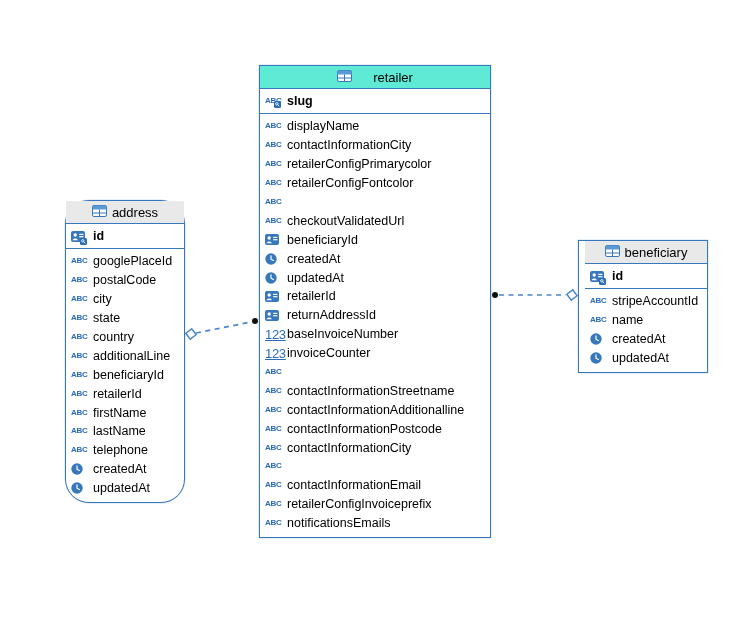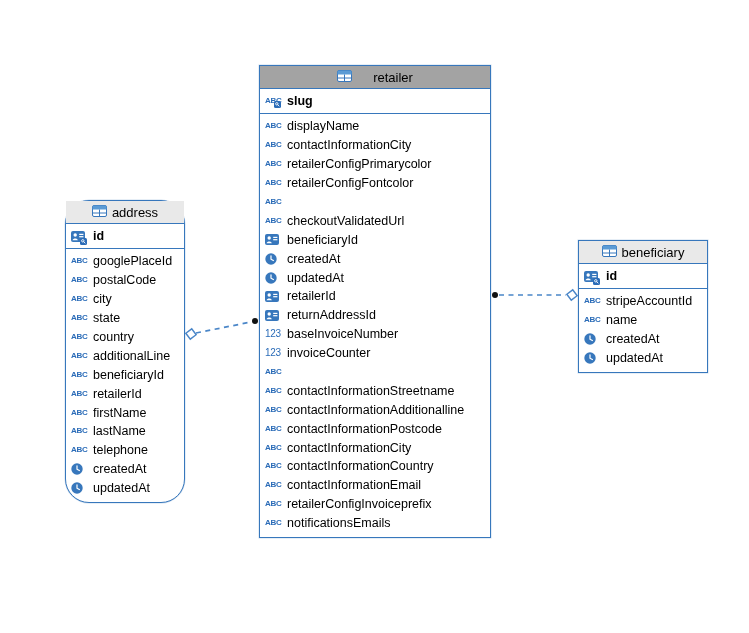--- a/index.html
+++ b/index.html
@@ -27,21 +27,21 @@
   .keys{border-bottom:1.5px solid #3777BC;padding:2px 0 2px;}
   .keys .row{height:20px;font-weight:bold;}
   .fields{padding:3px 0 4px;}
   .row{
     display:flex;align-items:center;gap:4px;
     height:18.9px;padding:0 4px 0 5px;
     font-size:12.5px;color:#000;white-space:nowrap;
   }
   .icon{width:18px;min-width:18px;display:flex;align-items:center;justify-content:flex-start;position:relative;}
   .abc-text{font-size:8px;font-weight:bold;color:#2B6CB8;letter-spacing:-0.3px;line-height:1;}
-  .num-text{font-size:10px;color:#2B6CB8;letter-spacing:-0.3px;line-height:1;}
+  .num-text{font-size:13px;color:#2B6CB8;letter-spacing:-0.3px;line-height:1;text-decoration:underline;}
   .badge{
     position:absolute;right:2px;bottom:-3px;
     width:7px;height:7px;background:#2B6CB8;border-radius:1.5px;
     display:flex;align-items:center;justify-content:center;
   }
   .badge svg{display:block;}
 </style>
 </head>
 <body>
 
@@ -183,21 +183,21 @@
               <circle cx="6" cy="6" r="5.7" fill="#3777BC"></circle>
               <path d="M6 2.8v3.4l2.4 1.3" stroke="#fff" stroke-width="1.2" fill="none" stroke-linecap="round" stroke-linejoin="round"></path>
             </svg>
           </span>
     <span class="label">updatedAt</span>
   </div>
 </div>
   </div>
 
   <div class="table" style="left: 259px; top: 65px; width: 232px;">
-    <div class="header" style="background: #a3a3a3; gap: 21px;">
+    <div class="header" style="background: #5eead4; gap: 21px;">
       <span class="icon-slot"><svg width="15" height="12" viewBox="0 0 15 12">
             <rect x="0.5" y="0.5" width="14" height="11" rx="1.5" fill="#fff" stroke="#3777BC"></rect>
             <path d="M0.5 2a1.5 1.5 0 0 1 1.5-1.5h11A1.5 1.5 0 0 1 14.5 2v2.5H0.5z" fill="#5B9BD5"></path>
             <line x1="7.5" y1="4.5" x2="7.5" y2="11.5" stroke="#3777BC" stroke-width="1"></line>
             <line x1="0.5" y1="8" x2="14.5" y2="8" stroke="#3777BC" stroke-width="1"></line>
           </svg></span>
       <span class="title">retailer</span>
     </div>
     <div class="keys">
   <div class="row">
@@ -359,21 +359,20 @@
     <span class="icon">
             <span class="abc-text">ABC</span>
           </span>
     <span class="label">contactInformationCity</span>
   </div>
 
   <div class="row">
     <span class="icon">
             <span class="abc-text">ABC</span>
           </span>
-    <span class="label">contactInformationCountry</span>
   </div>
 
   <div class="row">
     <span class="icon">
             <span class="abc-text">ABC</span>
           </span>
     <span class="label">contactInformationEmail</span>
   </div>
 
   <div class="row">
@@ -385,21 +384,21 @@
 
   <div class="row">
     <span class="icon">
             <span class="abc-text">ABC</span>
           </span>
     <span class="label">notificationsEmails</span>
   </div>
 </div>
   </div>
 
-  <div class="table" style="left: 578px; top: 240px; width: 130px;">
+  <div class="table" style="left: 578px; top: 240px; width: 130px; padding-left: 6px;">
     <div class="header" style="background: rgb(233, 233, 233);">
       <span class="icon-slot"><svg width="15" height="12" viewBox="0 0 15 12">
             <rect x="0.5" y="0.5" width="14" height="11" rx="1.5" fill="#fff" stroke="#3777BC"></rect>
             <path d="M0.5 2a1.5 1.5 0 0 1 1.5-1.5h11A1.5 1.5 0 0 1 14.5 2v2.5H0.5z" fill="#5B9BD5"></path>
             <line x1="7.5" y1="4.5" x2="7.5" y2="11.5" stroke="#3777BC" stroke-width="1"></line>
             <line x1="0.5" y1="8" x2="14.5" y2="8" stroke="#3777BC" stroke-width="1"></line>
           </svg></span>
       <span class="title">beneficiary</span>
     </div>
     <div class="keys">

